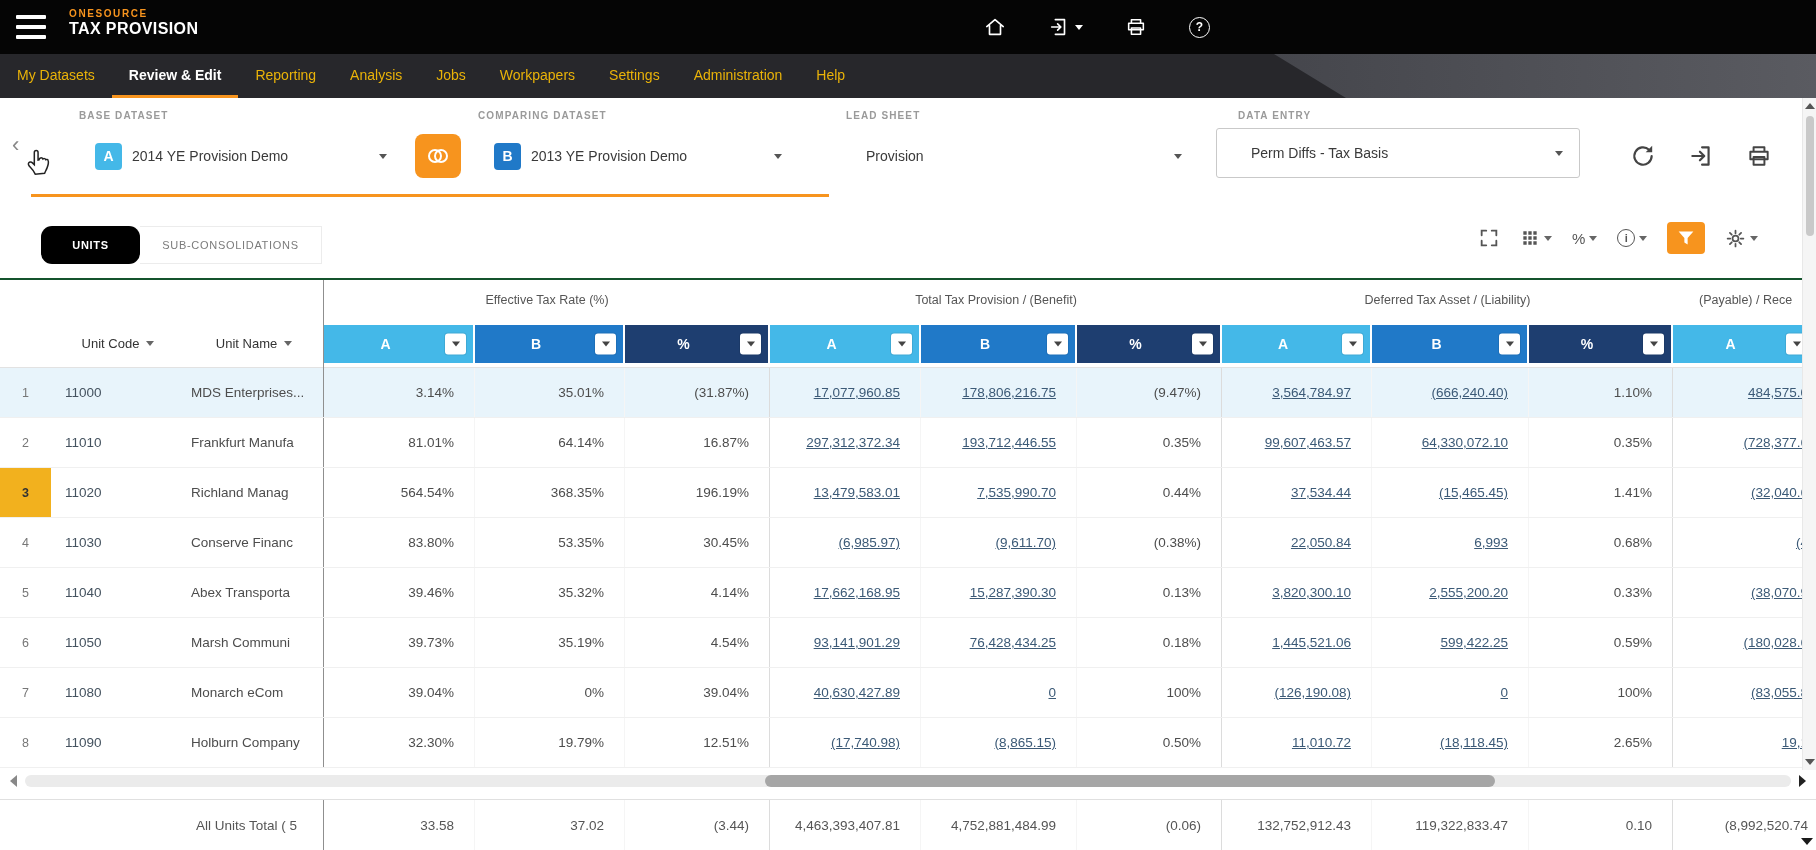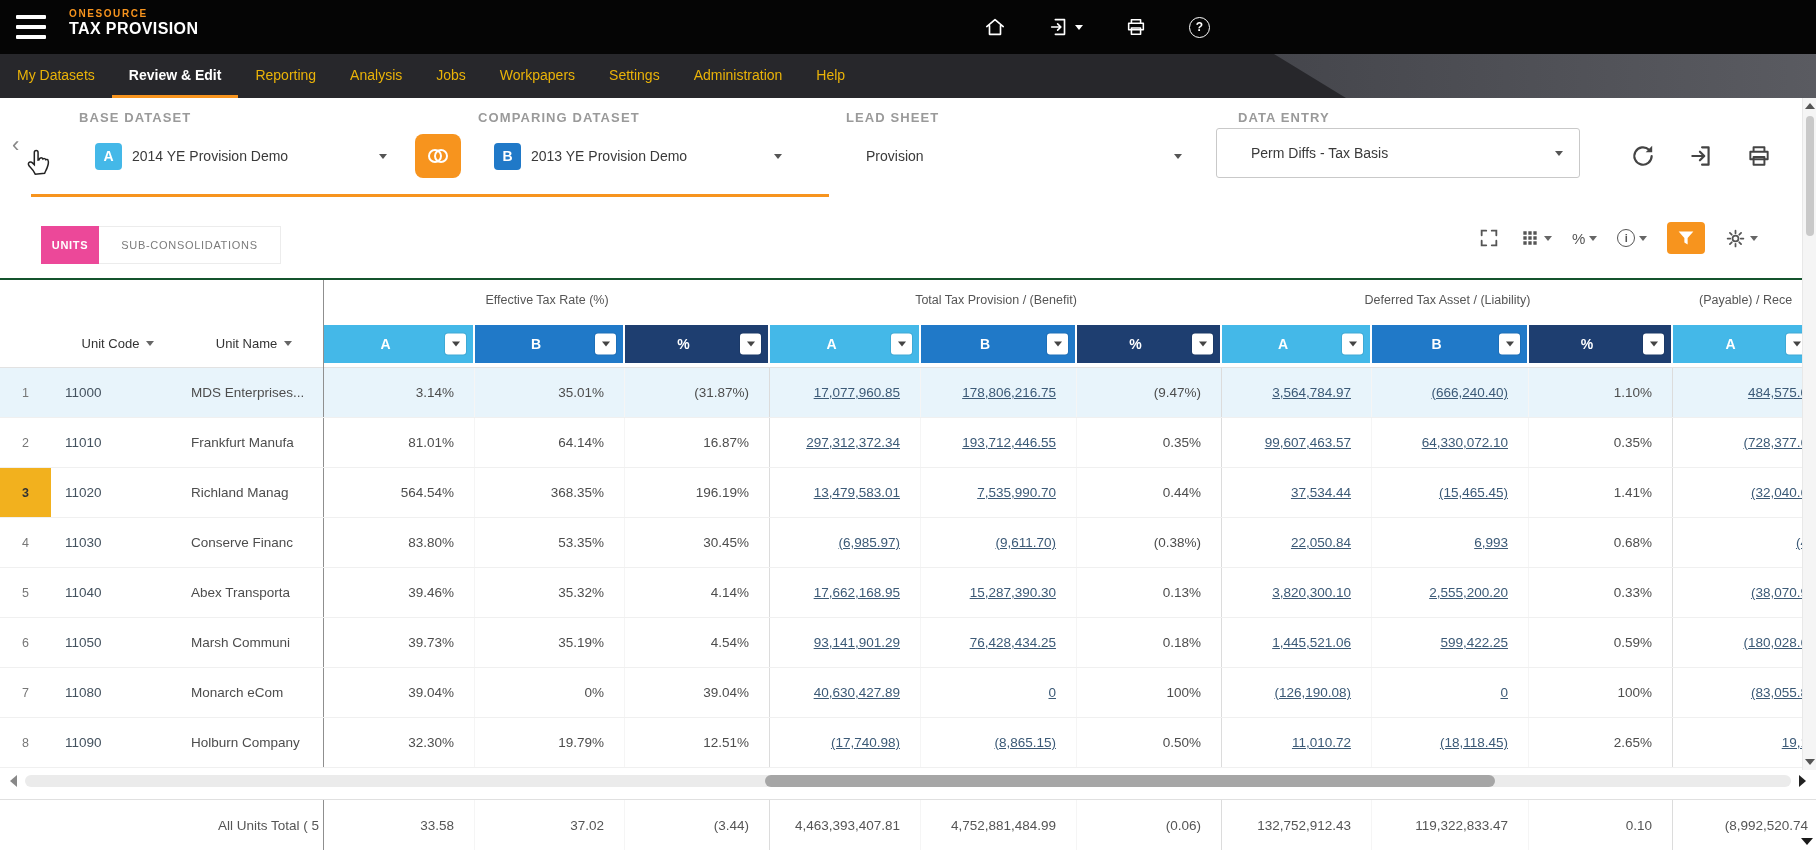--- a/index.html
+++ b/index.html
@@ -28,38 +28,38 @@
     background:linear-gradient(90deg,#45464C,#5A5B61);
     clip-path:polygon(0 0,100% 0,100% 100%,72px 100%);}
   .nav-items{position:absolute;left:0;top:0;height:44px;display:flex;}
   .nav-item{padding:0 17px;display:flex;align-items:center;color:#eab308;font-size:14px;white-space:nowrap;cursor:pointer;border-bottom:3px solid transparent;}
   .nav-item.active{color:#fff;font-weight:bold;border-bottom:3px solid var(--accent);}
 
   
   .dataset-bar{position:absolute;top:98px;left:0;width:1816px;height:100px;background:#fff;}
   .back-chevron{position:absolute;left:12px;top:36px;font-size:22px;color:#888;cursor:pointer;line-height:1;}
   .hand-cursor{position:absolute;left:24px;top:46px;}
-  .ds-label{position:absolute;top:12px;font-size:13px;font-weight:bold;color:#9a9a9a;letter-spacing:1.1px;}
+  .ds-label{position:absolute;top:12px;font-size:10px;font-weight:bold;color:#9a9a9a;letter-spacing:1.1px;}
   .ds-select{position:absolute;top:36px;height:44px;display:flex;align-items:center;gap:10px;cursor:pointer;}
   .ds-select.boxed{top:30px;height:50px;border:1px solid #c9c9c9;border-radius:3px;background:#fff;}
   .ds-value{font-size:14px;color:#3a3a3a;white-space:nowrap;}
   .badge{width:27px;height:27px;border-radius:4px;color:#fff;font-size:14px;font-weight:bold;display:flex;align-items:center;justify-content:center;flex:0 0 auto;}
   .badge-a{background:var(--col-a);}
   .badge-b{background:var(--col-b);}
   .caret{width:0;height:0;border-left:4px solid transparent;border-right:4px solid transparent;border-top:5px solid #555;margin-left:auto;}
   .compare-btn{position:absolute;left:415px;top:36px;width:46px;height:44px;background:var(--accent);border:none;border-radius:8px;display:flex;align-items:center;justify-content:center;cursor:pointer;}
   .ds-actions{position:absolute;left:1630px;top:36px;height:44px;display:flex;align-items:center;gap:32px;}
   .ds-actions .act{cursor:pointer;display:flex;align-items:center;}
   .accent-underline{position:absolute;left:31px;top:96px;width:798px;height:3px;background:var(--accent);}
 
   
   .toolbar-row{position:absolute;top:198px;left:0;width:1816px;height:80px;background:#fff;}
   .tabs{position:absolute;left:41px;top:28px;display:flex;}
   .tab{height:38px;display:flex;align-items:center;justify-content:center;font-size:11px;font-weight:bold;letter-spacing:.7px;cursor:pointer;}
-  .tab.active{width:58px;background:#ec4899;color:#fff;}
+  .tab.active{width:99px;background:#000000;color:#fff;border-radius:11px;}
   .tab.inactive{width:182px;background:#fff;color:#7b7b7b;border:1px solid #ececec;border-left:none;font-weight:normal;}
   .tool-icons{position:absolute;left:1478px;top:24px;display:flex;align-items:center;gap:20px;}
   .ti{display:flex;align-items:center;gap:4px;color:#555;cursor:pointer;}
   .ti .txt{font-size:15px;color:#555;}
   .info-circle{width:18px;height:18px;border:1.5px solid #555;border-radius:50%;display:flex;align-items:center;justify-content:center;font-size:11px;font-weight:bold;color:#555;font-style:normal;}
   .caret-sm{width:0;height:0;border-left:4px solid transparent;border-right:4px solid transparent;border-top:5px solid #666;display:inline-block;}
   .filter-btn{width:38px;height:32px;background:var(--accent);border-radius:4px;display:flex;align-items:center;justify-content:center;cursor:pointer;}
 
   
   .grid{position:absolute;top:278px;left:0;width:1816px;background:#fff;}
@@ -94,21 +94,21 @@
   
   .hscroll{position:absolute;top:771px;left:0;width:1816px;height:20px;display:flex;align-items:center;padding:0 10px;gap:8px;}
   .harrow{width:0;height:0;display:block;}
   .harrow.left{border-top:6px solid transparent;border-bottom:6px solid transparent;border-right:7px solid #888;}
   .harrow.right{border-top:6px solid transparent;border-bottom:6px solid transparent;border-left:7px solid #222;}
   .htrack{flex:1;height:12px;background:#ebebeb;border-radius:6px;position:relative;}
   .hthumb{position:absolute;left:740px;top:0;width:730px;height:12px;background:#a6a6a6;border-radius:6px;cursor:pointer;}
 
   
   .totals{position:absolute;top:799px;left:0;width:1816px;height:51px;border-top:1px solid #e0e0e0;display:flex;background:#fff;font-size:13.5px;color:#555;}
-  .tot-label{width:324px;display:flex;align-items:center;justify-content:flex-end;padding-right:4px;white-space:nowrap;overflow:hidden;}
+  .tot-label{width:324px;display:flex;align-items:center;justify-content:flex-end;padding-right:26px;white-space:nowrap;overflow:hidden;}
   .cell.tot{color:#555;text-decoration:none;}
 
   
   .vscroll{position:absolute;right:0;top:98px;width:14px;height:672px;background:#f5f5f5;border-left:1px solid #e8e8e8;}
   .varrow{position:absolute;left:50%;transform:translateX(-50%);width:0;height:0;}
   .varrow.up{top:5px;border-left:5px solid transparent;border-right:5px solid transparent;border-bottom:6px solid #555;}
   .varrow.down{bottom:5px;border-left:5px solid transparent;border-right:5px solid transparent;border-top:6px solid #555;}
   .vthumb{position:absolute;left:3px;top:18px;width:8px;height:120px;background:#c9c9c9;border-radius:4px;cursor:pointer;}
   .corner-down{position:absolute;right:3px;top:838px;width:0;height:0;border-left:6px solid transparent;border-right:6px solid transparent;border-top:7px solid #1a1a1a;}
 </style>

